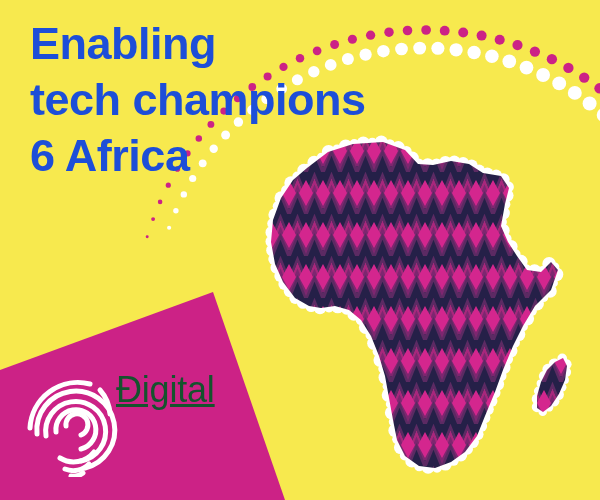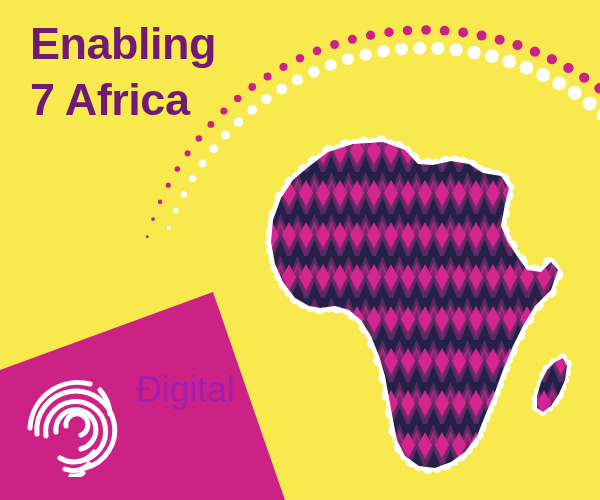--- a/index.html
+++ b/index.html
@@ -13,21 +13,21 @@
   
   #headline{
     position:absolute;
     left:30px; top:16px;
     width:340px;
     z-index:6;
     pointer-events:none;
   }
   #headline .hl{
     display:block;
-    color:#701a75;
+    color:#1d4ed8;
     font-family:"Liberation Sans", sans-serif;
     font-size:45px;
     line-height:56px;
     font-weight:700;
     letter-spacing:-0.5px;
     white-space:nowrap;
   }
   
   #map-wrap{
     position:absolute;
@@ -58,24 +58,25 @@
   }
   #logo-icon{
     position:absolute;
     left:24px; top:92px;
     width:102px; height:115px;
     z-index:2;
   }
   #logo-icon svg{display:block;width:100%;height:100%;}
   #logo-text{
     position:absolute;
-    left:136px; top:100px;
+    left:116px; top:100px;
     z-index:2;
-    color:#a21caf;
+    color:#14532d;
     line-height:40px;
+    text-decoration:underline;
   }
   #logo-text .lt{
     display:block;
     font-family:"Liberation Sans", sans-serif;
     font-size:36px;
     font-weight:400;
     letter-spacing:-0.2px;
     white-space:nowrap;
   }
 </style>
@@ -381,21 +382,22 @@
             <circle cx="298.5" cy="233.5" r="4.76" fill="#ffffff"></circle>
           </g>
         <path id="mada-shape" d="M300,232 L308,228 L312,236 L310,250 L304,264 L296,276 L288,282
                  L282,278 L282,266 L286,252 L292,240 Z" fill="url(#chev)"></path>
       </g>
     </svg>
   </div>
 
   <div id="headline">
     <span class="hl">Enabling</span>
-    <span class="hl">7 Africa</span>
+    <span class="hl">tech champions</span>
+    <span class="hl">6 Africa</span>
   </div>
 
   <div id="logo-panel">
     <div class="shape"></div>
 
     <div id="logo-icon">
       <svg viewBox="0 0 102 115" xmlns="http://www.w3.org/2000/svg" aria-hidden="true">
         <g fill="none" stroke="#ffffff" stroke-linecap="round">
 
           <path d="M42,64 a11,11 0 1 1 15,9" stroke-width="5"></path>

